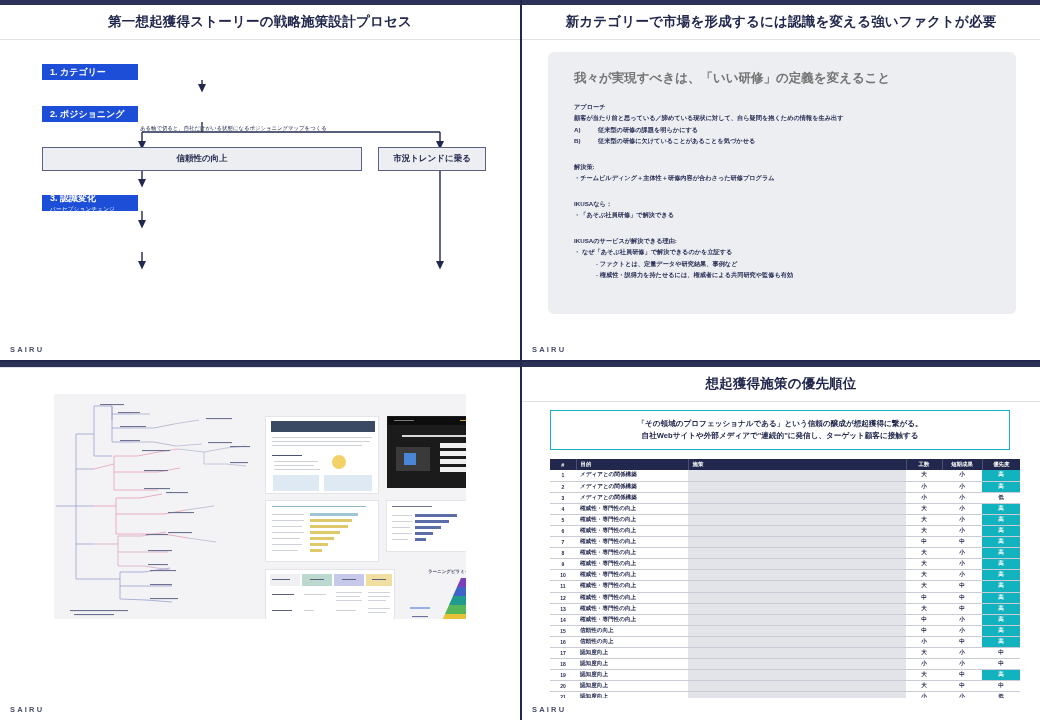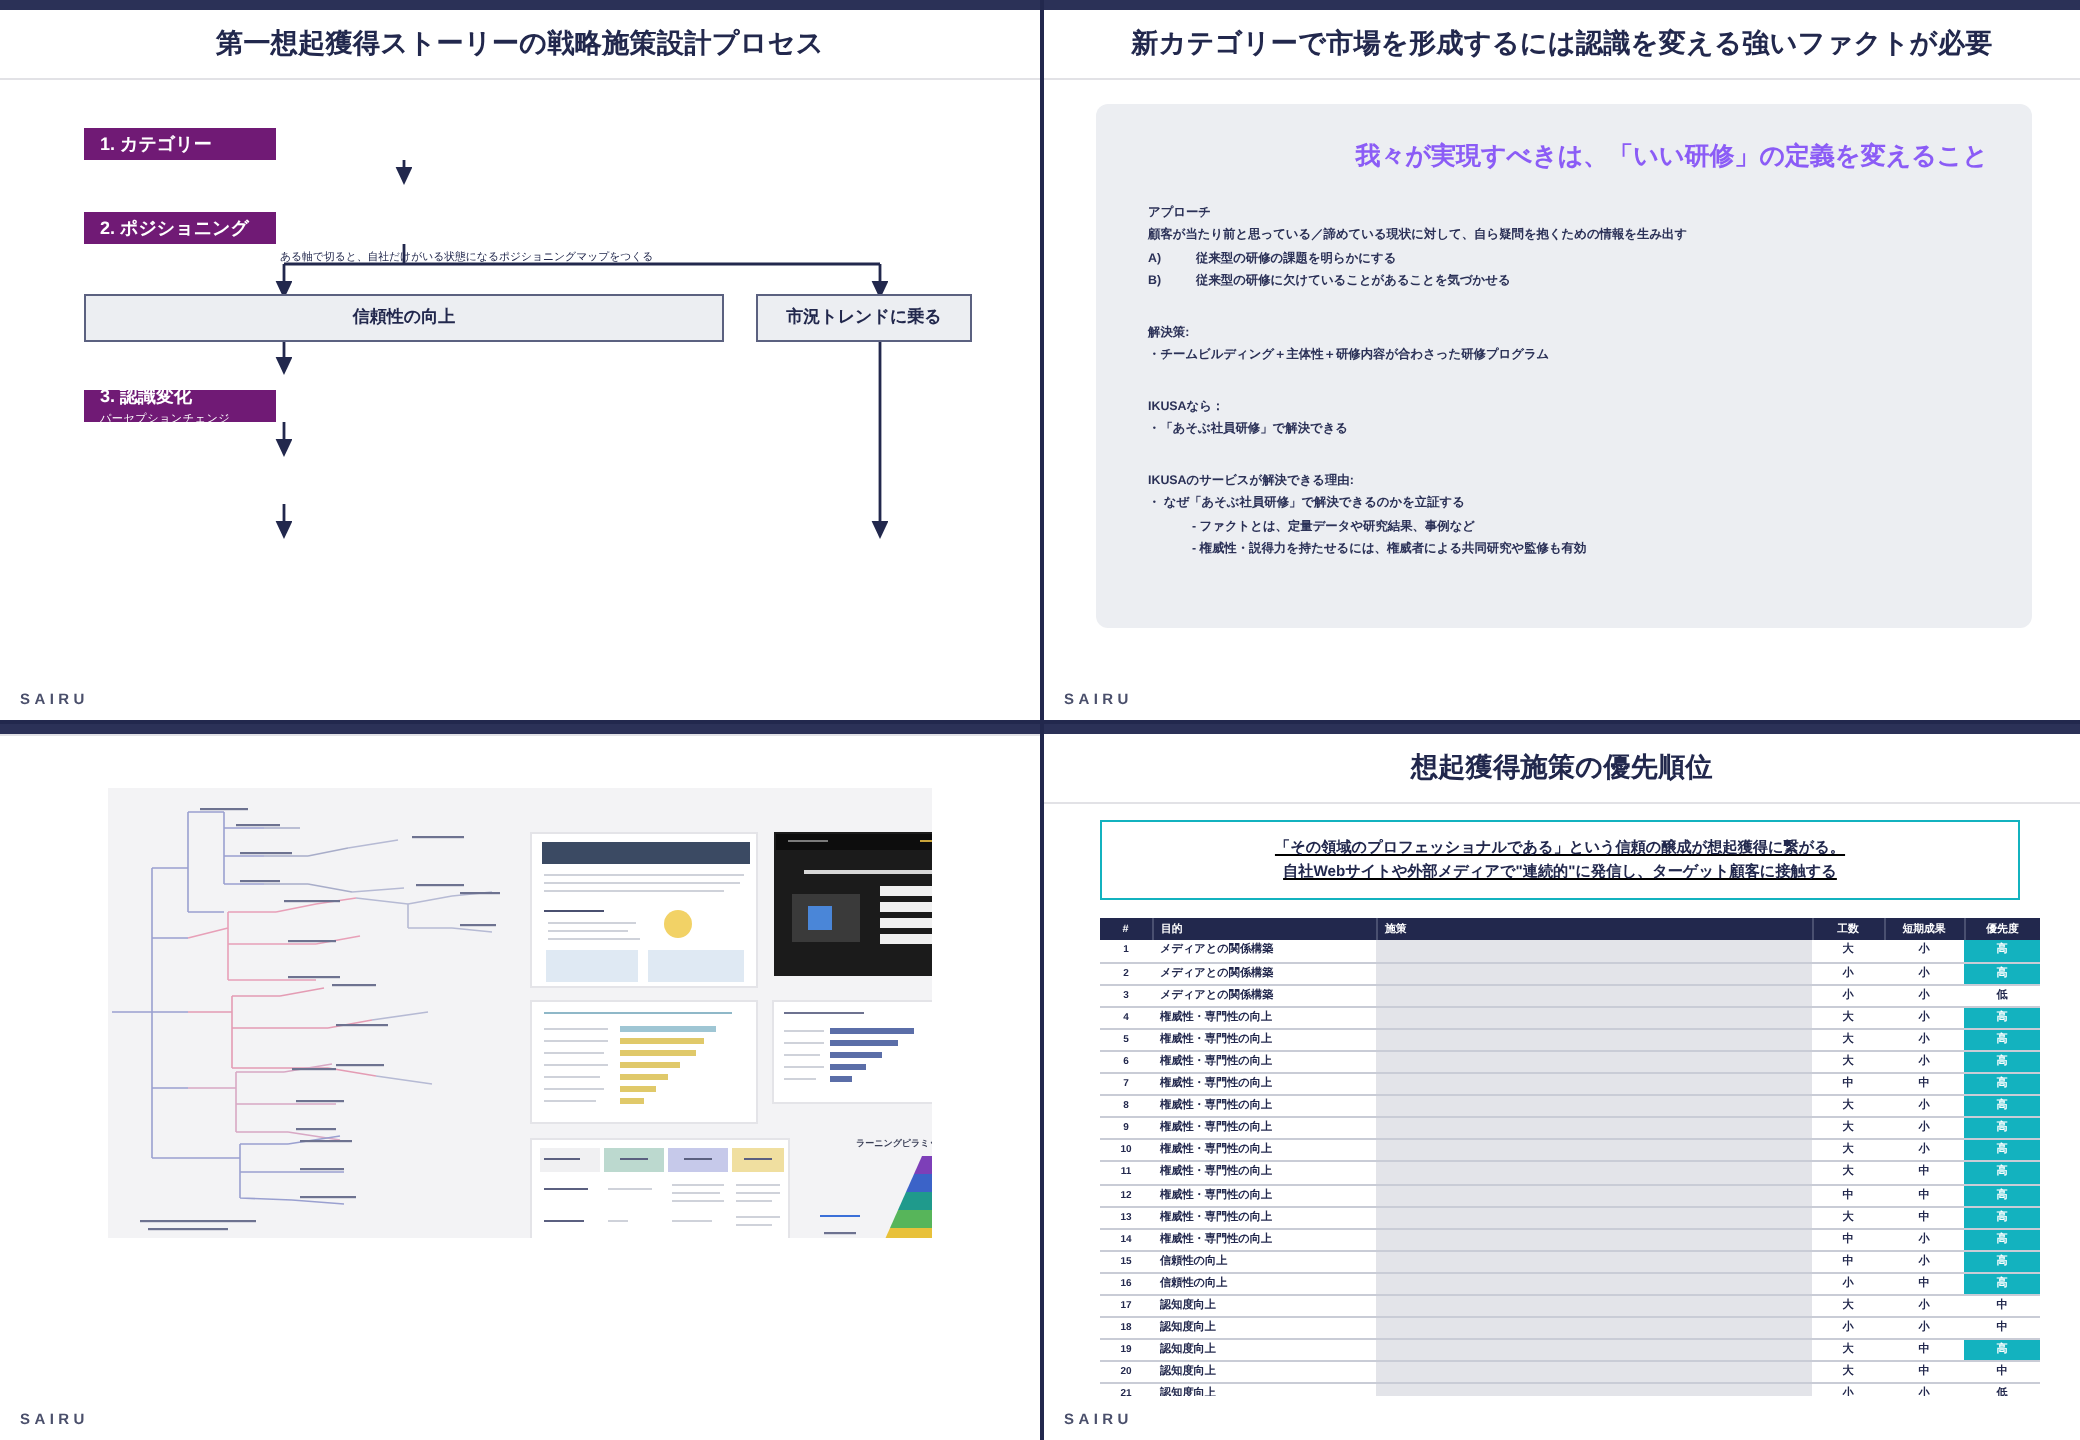--- a/index.html
+++ b/index.html
@@ -73,21 +73,21 @@
     left: 42px; top: 12px;
     width: 444px; height: 255px;
   }
   .frow {
     position: absolute;
     display: flex;
     height: 28px;
     left: 0;
   }
   .flabel {
-    background: #701a75;
+    background: #1d4ed8;
     color: #ffffff;
     font-size: 9px;
     font-weight: bold;
     display: flex;
     flex-direction: column;
     justify-content: center;
     padding-left: 8px;
     width: 96px;
     flex: 0 0 96px;
     margin-top: 12px;
@@ -128,24 +128,23 @@
   .card {
     position: absolute;
     left: 26px; top: 12px;
     width: 468px; height: 262px;
     background: #eceef2;
     border-radius: 6px;
     padding: 18px 22px 0 26px;
   }
   .card h2 {
     font-size: 12.5px;
-    color: #8b5cf6;
+    color: #737373;
     margin-bottom: 14px;
     font-weight: bold;
-    text-align: right;
   }
   .card .blk { margin-bottom: 9px; }
   .card p {
     font-size: 6.2px;
     color: #2b3157;
     line-height: 1.85;
     font-weight: bold;
   }
   .card p.ind2 { padding-left: 22px; }
   .card p.lbl { font-weight: bold; }
@@ -178,21 +177,20 @@
     position: absolute;
     left: 28px; top: 8px;
     width: 460px; height: 40px;
     border: 1.5px solid #13b2bf;
     background: #ffffff;
     display: flex;
     flex-direction: column;
     align-items: center;
     justify-content: center;
     gap: 2px;
-    text-decoration: underline;
   }
   .callout div {
     font-size: 7.6px;
     font-weight: bold;
     color: #22284d;
   }
   table.prio {
     position: absolute;
     left: 28px; top: 57px;
     width: 460px;

